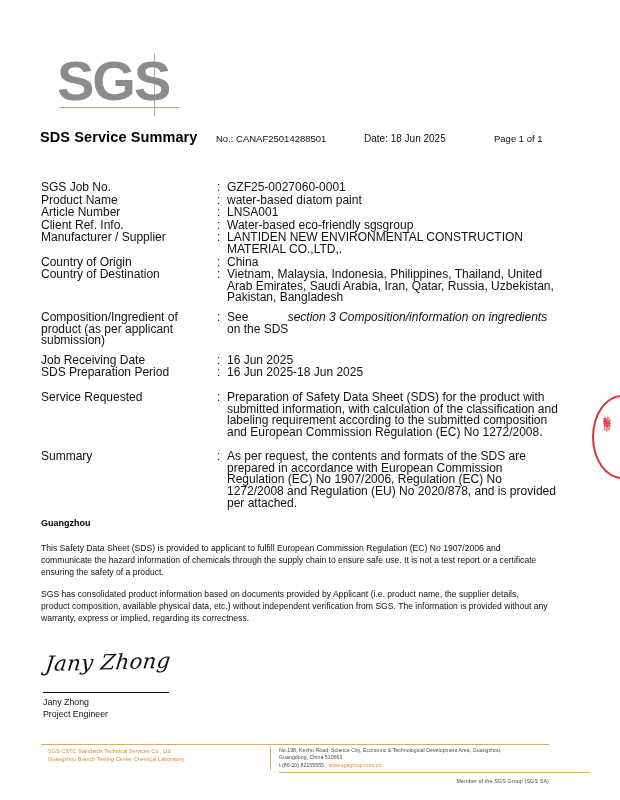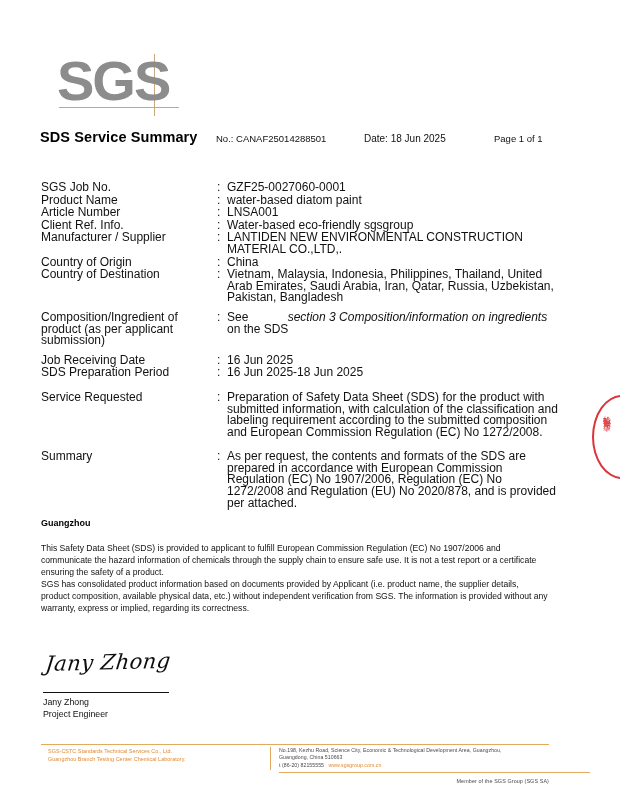--- a/index.html
+++ b/index.html
@@ -135,21 +135,21 @@
   .disc-body {
     position: absolute;
     left: 41px;
     top: 543px;
     width: 508px;
     font-size: 8.6px;
     line-height: 11.8px;
     color: #111;
   }
   .disc-body p { margin: 0; }
-  .disc-body p + p { margin-top: 1px; }
+  .disc-body p + p { margin-top: 11px; }
 
   
   .sign-wrap {
     position: absolute;
     left: 43px;
     top: 652px;
     width: 180px;
   }
   .sig-script {
     font-family: "DejaVu Serif", serif;

